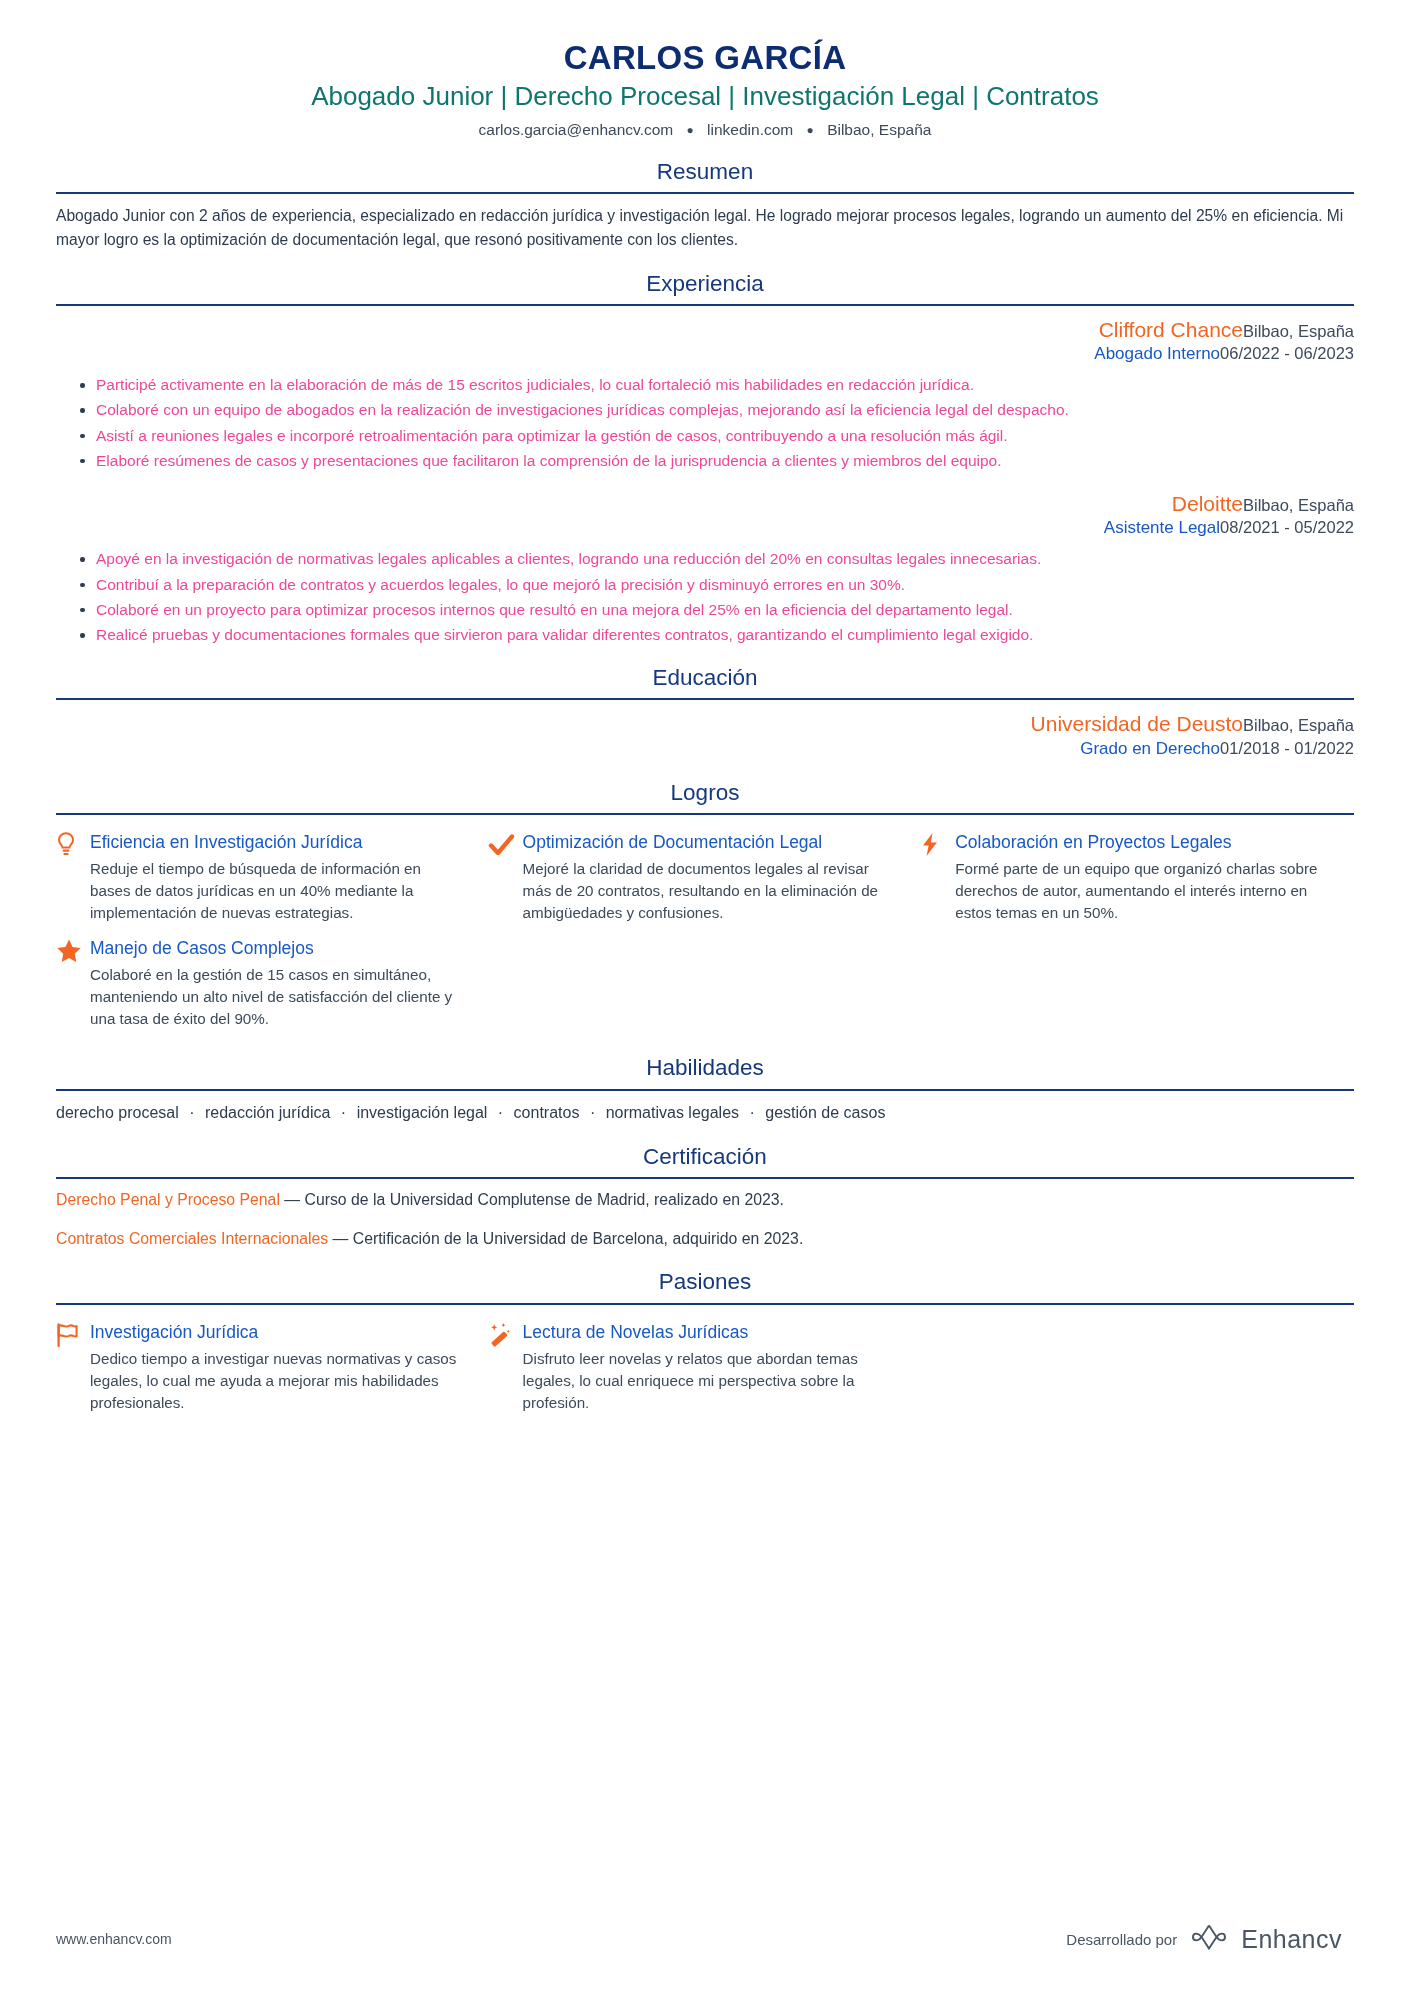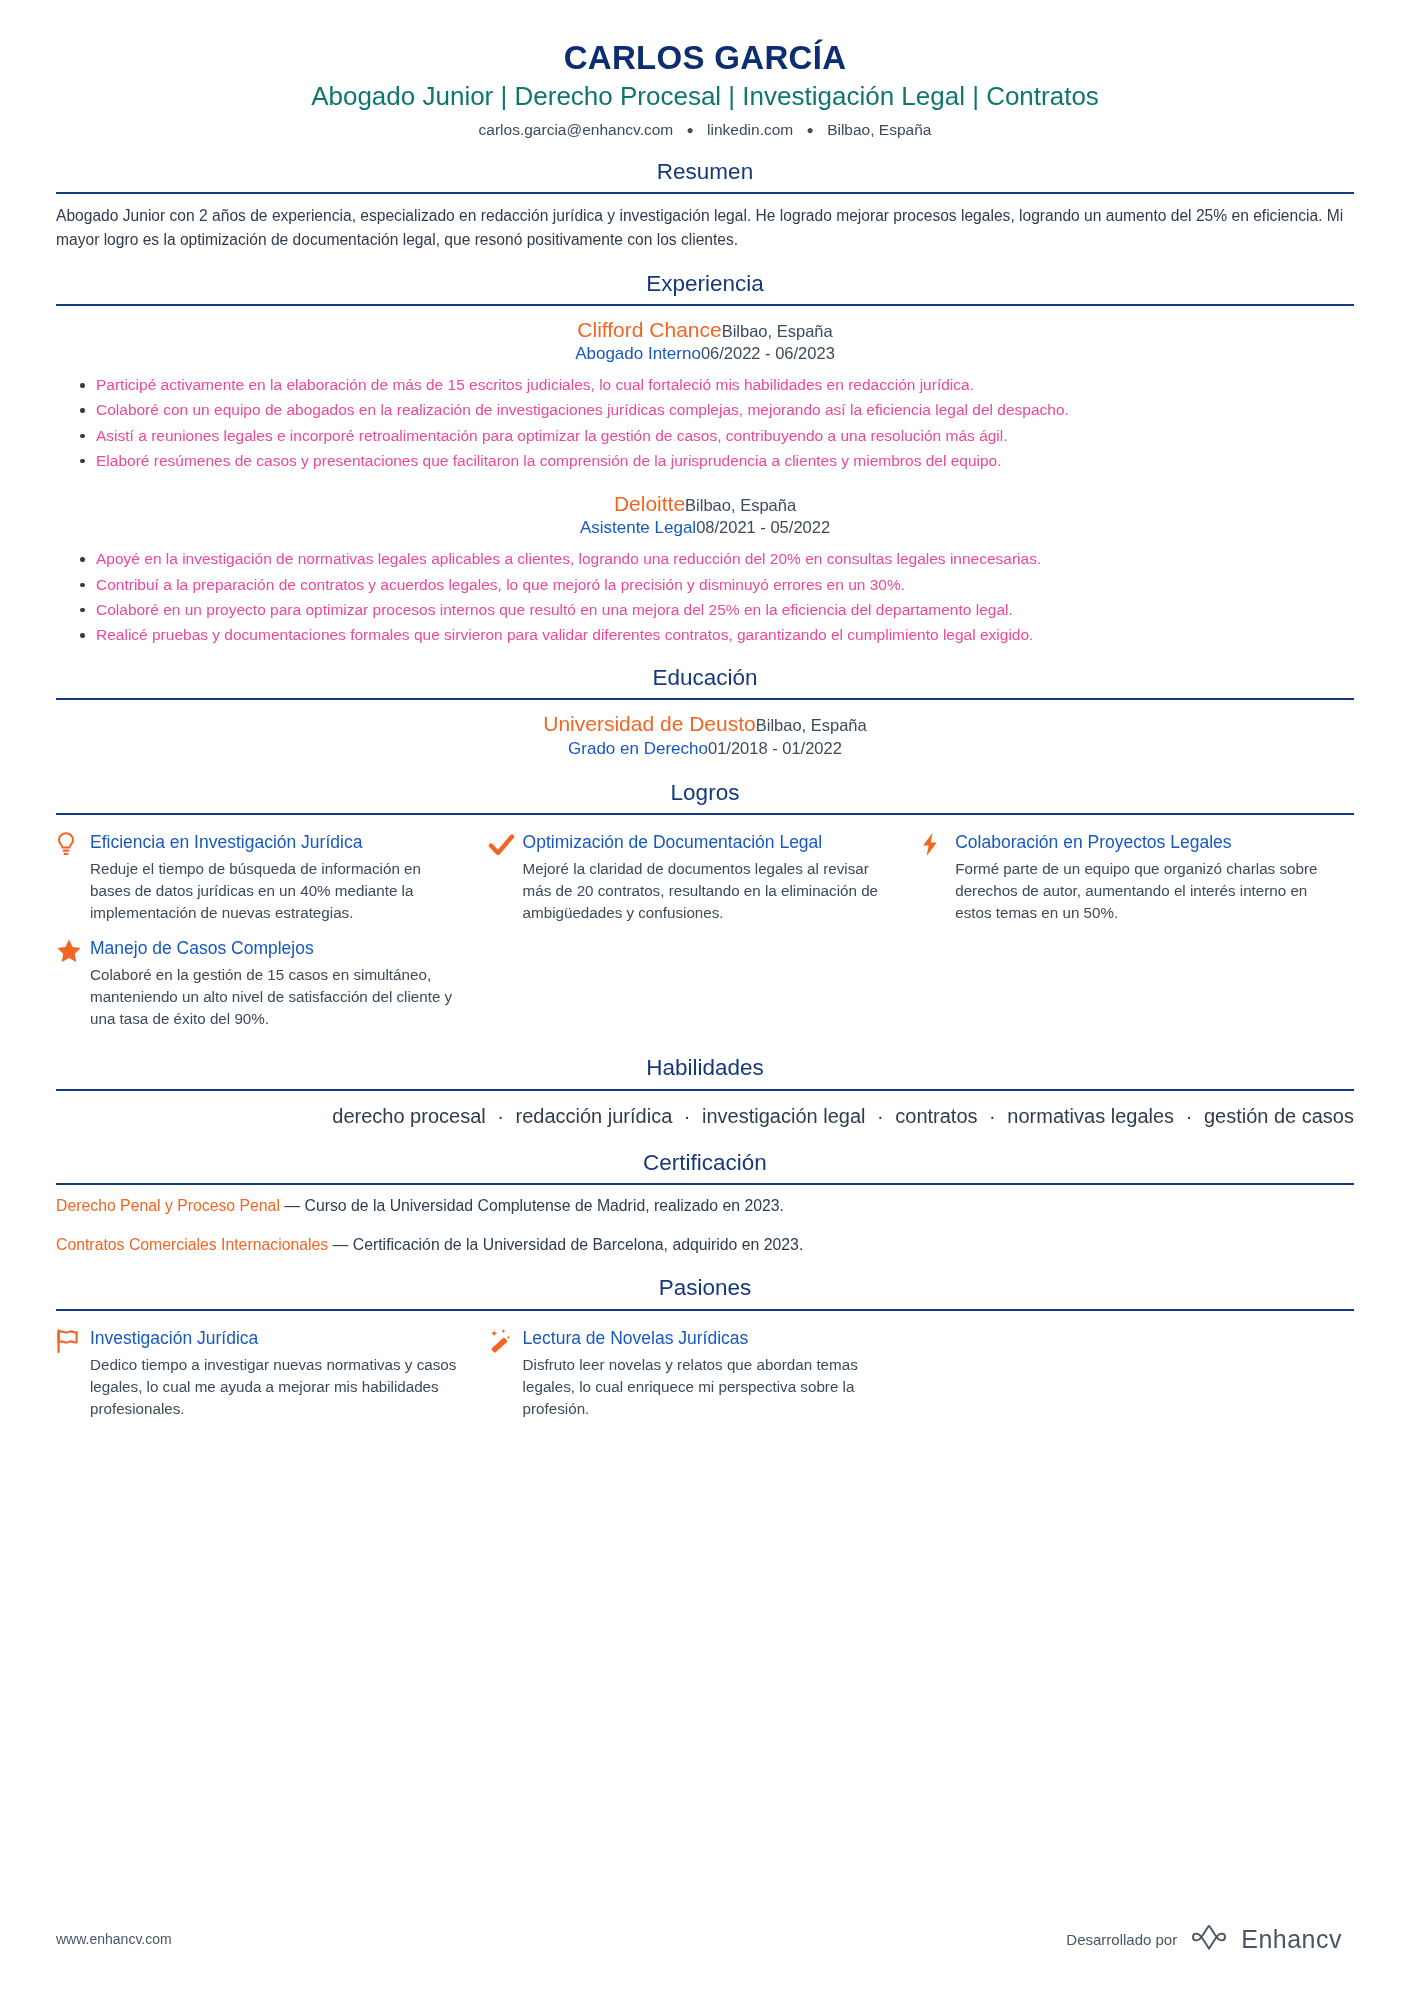--- a/index.html
+++ b/index.html
@@ -77,21 +77,21 @@
     line-height: 1.52;
     color: #2e3c4d;
     margin: 0;
   }
 
   
   .entry { margin-bottom: 4px; }
   .entry + .entry { margin-top: 18px; }
   .entry-row {
     display: flex;
-    justify-content: center;
+    justify-content: flex-end;
     align-items: baseline;
     line-height: 1.3;
   }
   .org {
     font-size: 21px;
     color: #f26522;
     line-height: 1.3;
   }
   .role {
     font-size: 17px;
@@ -157,24 +157,23 @@
   }
   .card-desc {
     font-size: 15.2px;
     color: #3c4a5a;
     line-height: 1.46;
     margin: 0;
   }
 
   
   .skills {
-    font-size: 20px;
+    font-size: 16px;
     color: #2e3c4d;
     line-height: 1.5;
-    text-align: right;
   }
   .skills .dot {
     display: inline-block;
     margin: 0 6px;
     color: #2e3c4d;
   }
 
   
   .cert { margin-bottom: 16px; font-size: 15.8px; line-height: 1.45; }
   .cert:last-child { margin-bottom: 0; }

